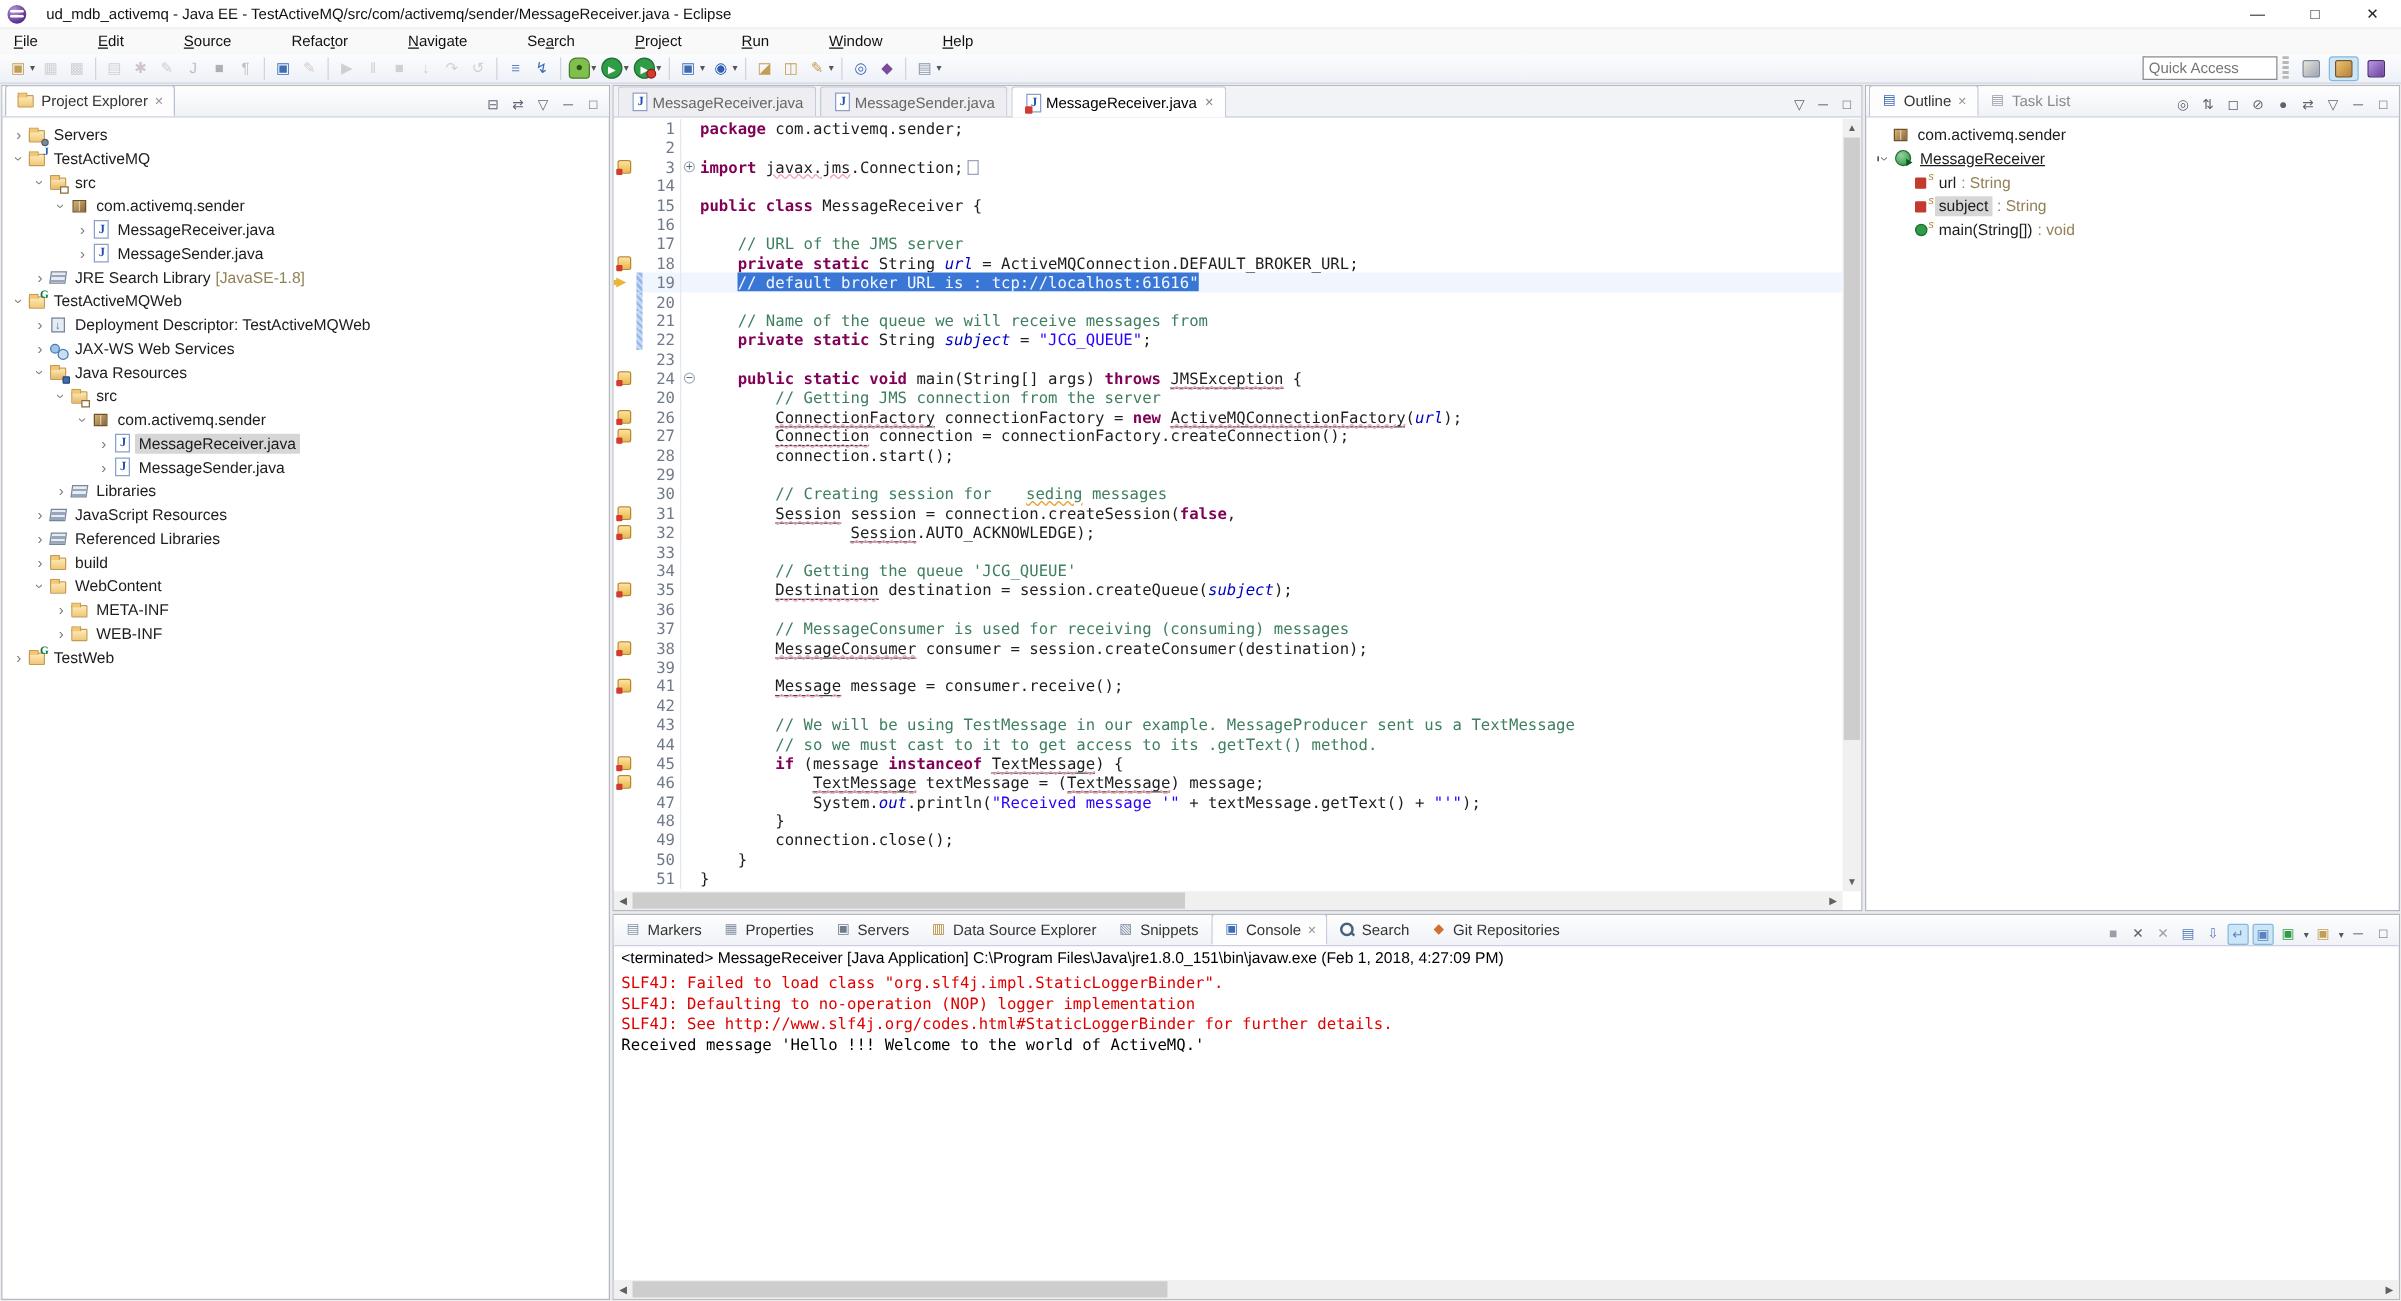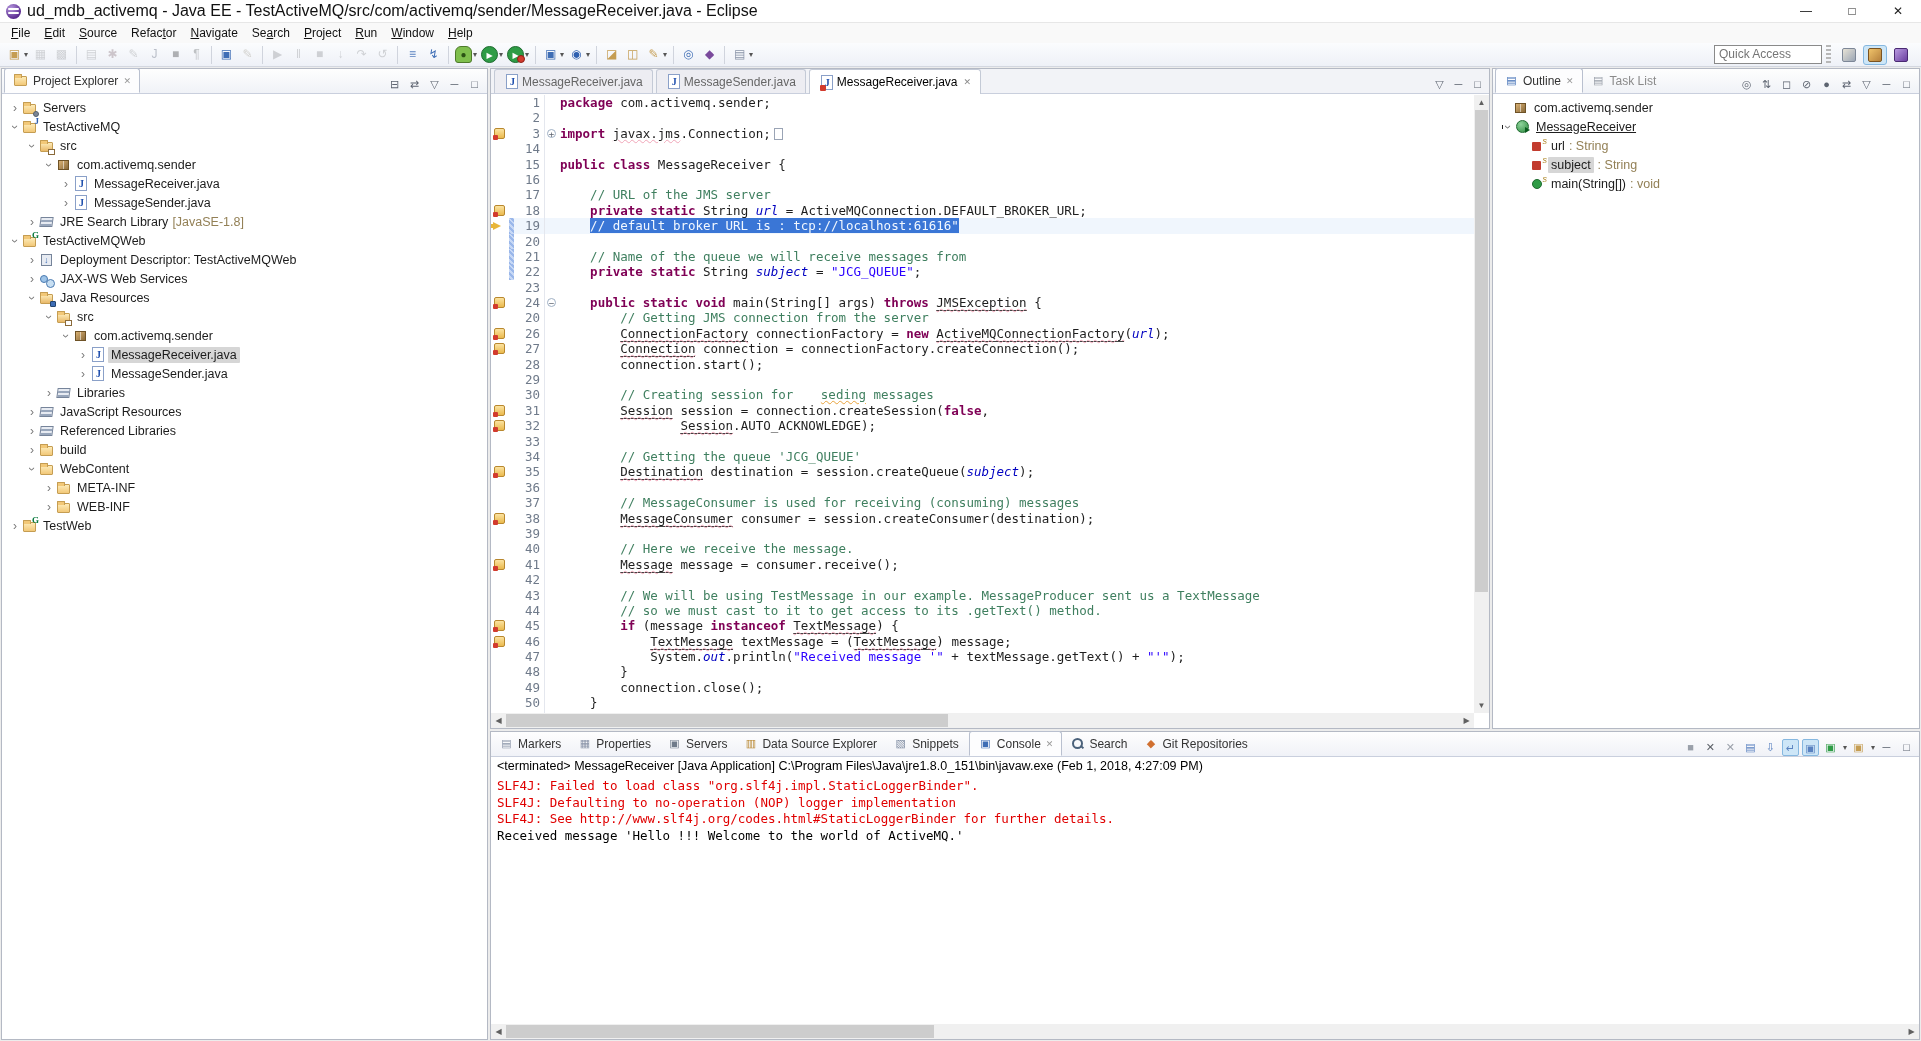--- a/index.html
+++ b/index.html
@@ -6,25 +6,25 @@
   html,body { background:#888; }
   .app{
     position:relative; width:1921px; height:1041px; overflow:hidden;
     font-family:"Liberation Sans", sans-serif; font-size:12px; color:#1e1e1e;
     background:#ececec; user-select:none;
   }
   
   .titlebar{position:absolute;left:0;top:0;right:0;height:23px;background:#fff;display:flex;align-items:center;padding-left:6px;border-bottom:1px solid #e7e7e7;}
   .ecl-logo{width:15px;height:15px;border-radius:50%;background:radial-gradient(circle at 35% 30%,#b89ae0,#5c2d91 70%);margin-right:6px;flex:none;position:relative;}
   .ecl-logo::after{content:"";position:absolute;left:2px;top:4px;width:11px;height:2px;background:#fff;border-radius:2px;box-shadow:0 4px 0 #fff;}
-  .title-text{font-size:16px;color:#111;}
+  .title-text{font-size:12px;color:#111;margin-left:10px;}
   .wincontrols{margin-left:auto;display:flex;height:23px;}
   .winbtn{width:46px;height:23px;display:flex;align-items:center;justify-content:center;font-size:12px;color:#222;}
   
-  .menubar{position:absolute;left:0;top:23px;right:0;height:20px;background:#f9f9f9;display:flex;align-items:center;padding-left:4px;}
+  .menubar{position:absolute;left:0;top:23px;right:0;height:20px;background:#f9f9f9;display:flex;align-items:center;padding-left:4px;gap:34px;}
   .menu-item{padding:2px 7px;color:#111;}
   .menu-item u{text-decoration:underline;}
   
   .toolbar{position:absolute;left:0;top:43px;right:0;height:24px;background:linear-gradient(#fbfcfe,#eef1f7);border-bottom:1px solid #d3d7e0;display:flex;align-items:center;padding-left:4px;}
   .tbtn{display:flex;align-items:center;height:20px;padding:0 2px;border-radius:3px;}
   .tico{width:17px;height:17px;line-height:16px;text-align:center;font-size:12px;display:inline-block;}
   .tico.bg-run{background:#2f9c46;color:#fff;border-radius:50%;font-size:8px;line-height:17px;border:1px solid #1f6b30;}
   .tico.bg-runext{background:#2f9c46;color:#fff;border-radius:50%;font-size:8px;line-height:17px;border:1px solid #1f6b30;position:relative;}
   .tico.bg-runext::after{content:"";position:absolute;right:-2px;bottom:-1px;width:6px;height:6px;border-radius:50%;background:#d23b2e;border:1px solid #8d1f16;}
   .tico.bg-bug{background:#7fbf4d;color:#2b5214;border-radius:6px 6px 3px 3px;font-size:10px;line-height:16px;border:1px solid #4d7a2a;}
@@ -528,21 +528,20 @@
         <div class="cline"><span class="gut"></span><span class="chg"></span><span class="lnum">30</span><span class="fold"></span><span class="codetxt"><span class="seg-p">        </span><span class="seg-c">// Creating session for </span><span class="seg-cw">seding</span><span class="seg-c"> messages</span></span></div>
         <div class="cline"><span class="gut"><span class="gmark"></span></span><span class="chg"></span><span class="lnum">31</span><span class="fold"></span><span class="codetxt"><span class="seg-p">        </span><span class="seg-t">Session</span><span class="seg-p"> session = connection.createSession(</span><span class="seg-k">false</span><span class="seg-p">,</span></span></div>
         <div class="cline"><span class="gut"><span class="gmark"></span></span><span class="chg"></span><span class="lnum">32</span><span class="fold"></span><span class="codetxt"><span class="seg-p">                </span><span class="seg-t">Session</span><span class="seg-p">.AUTO_ACKNOWLEDGE);</span></span></div>
         <div class="cline"><span class="gut"></span><span class="chg"></span><span class="lnum">33</span><span class="fold"></span><span class="codetxt"></span></div>
         <div class="cline"><span class="gut"></span><span class="chg"></span><span class="lnum">34</span><span class="fold"></span><span class="codetxt"><span class="seg-p">        </span><span class="seg-c">// Getting the queue 'JCG_QUEUE'</span></span></div>
         <div class="cline"><span class="gut"><span class="gmark"></span></span><span class="chg"></span><span class="lnum">35</span><span class="fold"></span><span class="codetxt"><span class="seg-p">        </span><span class="seg-t">Destination</span><span class="seg-p"> destination = session.createQueue(</span><span class="seg-f">subject</span><span class="seg-p">);</span></span></div>
         <div class="cline"><span class="gut"></span><span class="chg"></span><span class="lnum">36</span><span class="fold"></span><span class="codetxt"></span></div>
         <div class="cline"><span class="gut"></span><span class="chg"></span><span class="lnum">37</span><span class="fold"></span><span class="codetxt"><span class="seg-p">        </span><span class="seg-c">// MessageConsumer is used for receiving (consuming) messages</span></span></div>
         <div class="cline"><span class="gut"><span class="gmark"></span></span><span class="chg"></span><span class="lnum">38</span><span class="fold"></span><span class="codetxt"><span class="seg-p">        </span><span class="seg-t">MessageConsumer</span><span class="seg-p"> consumer = session.createConsumer(destination);</span></span></div>
         <div class="cline"><span class="gut"></span><span class="chg"></span><span class="lnum">39</span><span class="fold"></span><span class="codetxt"></span></div>
-        <div class="cline"><span class="gut"></span><span class="chg"></span><span class="lnum">40</span><span class="fold"></span><span class="codetxt"><span class="seg-p">        </span><span class="seg-c">// Here we receive the message.</span></span></div>
         <div class="cline"><span class="gut"><span class="gmark"></span></span><span class="chg"></span><span class="lnum">41</span><span class="fold"></span><span class="codetxt"><span class="seg-p">        </span><span class="seg-t">Message</span><span class="seg-p"> message = consumer.receive();</span></span></div>
         <div class="cline"><span class="gut"></span><span class="chg"></span><span class="lnum">42</span><span class="fold"></span><span class="codetxt"></span></div>
         <div class="cline"><span class="gut"></span><span class="chg"></span><span class="lnum">43</span><span class="fold"></span><span class="codetxt"><span class="seg-p">        </span><span class="seg-c">// We will be using TestMessage in our example. MessageProducer sent us a TextMessage</span></span></div>
         <div class="cline"><span class="gut"></span><span class="chg"></span><span class="lnum">44</span><span class="fold"></span><span class="codetxt"><span class="seg-p">        </span><span class="seg-c">// so we must cast to it to get access to its .getText() method.</span></span></div>
         <div class="cline"><span class="gut"><span class="gmark"></span></span><span class="chg"></span><span class="lnum">45</span><span class="fold"></span><span class="codetxt"><span class="seg-p">        </span><span class="seg-k">if</span><span class="seg-p"> (message </span><span class="seg-k">instanceof</span><span class="seg-p"> </span><span class="seg-t">TextMessage</span><span class="seg-p">) {</span></span></div>
         <div class="cline"><span class="gut"><span class="gmark"></span></span><span class="chg"></span><span class="lnum">46</span><span class="fold"></span><span class="codetxt"><span class="seg-p">            </span><span class="seg-t">TextMessage</span><span class="seg-p"> textMessage = (</span><span class="seg-t">TextMessage</span><span class="seg-p">) message;</span></span></div>
         <div class="cline"><span class="gut"></span><span class="chg"></span><span class="lnum">47</span><span class="fold"></span><span class="codetxt"><span class="seg-p">            System.</span><span class="seg-f">out</span><span class="seg-p">.println(</span><span class="seg-s">"Received message '"</span><span class="seg-p"> + textMessage.getText() + </span><span class="seg-s">"'"</span><span class="seg-p">);</span></span></div>
         <div class="cline"><span class="gut"></span><span class="chg"></span><span class="lnum">48</span><span class="fold"></span><span class="codetxt"><span class="seg-p">        }</span></span></div>
         <div class="cline"><span class="gut"></span><span class="chg"></span><span class="lnum">49</span><span class="fold"></span><span class="codetxt"><span class="seg-p">        connection.close();</span></span></div>
         <div class="cline"><span class="gut"></span><span class="chg"></span><span class="lnum">50</span><span class="fold"></span><span class="codetxt"><span class="seg-p">    }</span></span></div>

